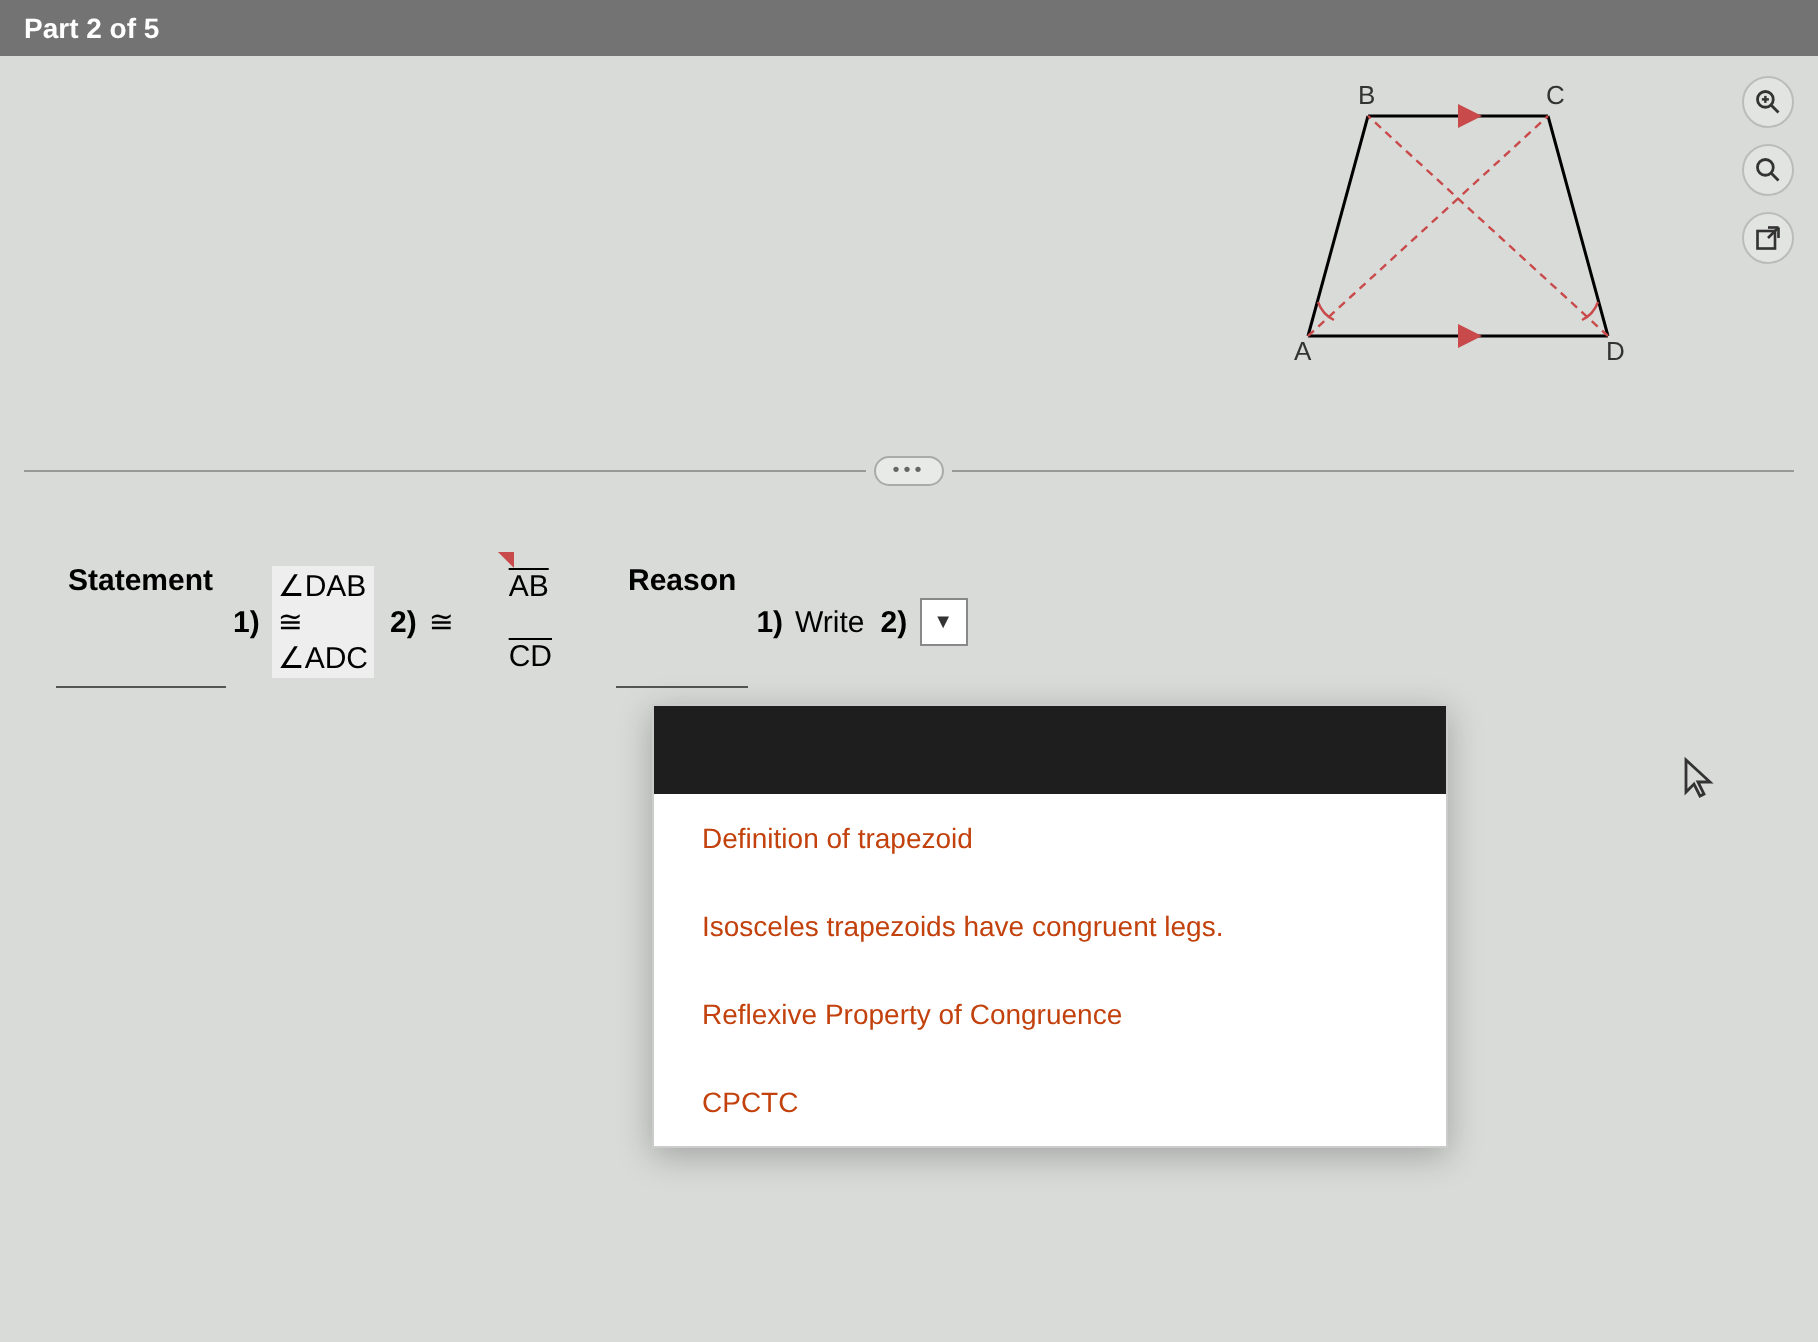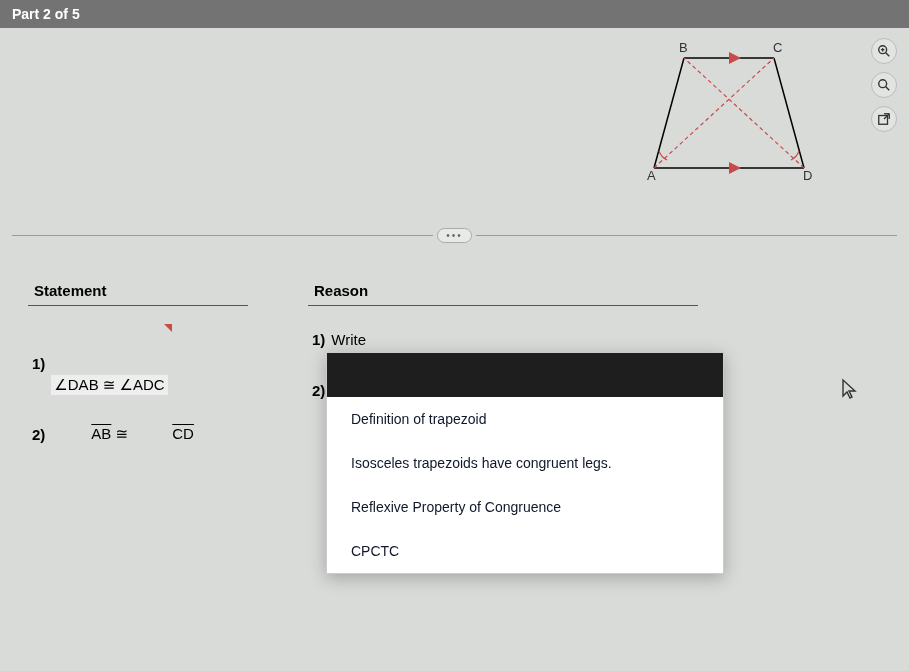--- a/index.html
+++ b/index.html
@@ -83,22 +83,21 @@
     }
     .proof-table {
       position: absolute;
       top: 250px;
       left: 28px;
       display: flex;
       gap: 60px;
     }
     .col {
       display: flex;
-      flex-direction: column;
-      gap: 20px;
+      flex-direction: row;
     }
     .col-statement {
       width: 220px;
     }
     .col-reason {
       width: 390px;
     }
     .col-header {
       font-weight: bold;
       font-size: 15px;
@@ -136,21 +135,21 @@
       top: 324px;
       left: 326px;
       width: 398px;
       background: #fff;
       box-shadow: 0 4px 16px rgba(0,0,0,0.25);
       border: 1px solid #ccc;
     }
     .dropdown-item {
       padding: 14px 24px;
       font-size: 14px;
-      color: #0f172a;
+      color: #c2410c;
       cursor: pointer;
     }
     .dropdown-item.selected {
       background: #1e1e1e;
       color: #1e1e1e;
       height: 44px;
     }
     .cursor-icon {
       position: absolute;
       top: 350px;
@@ -229,21 +228,21 @@
     <div class="divider-line"></div>
     <div class="divider-pill">•••</div>
     <div class="divider-line"></div>
   </div>
 
   <div class="proof-table">
     <div class="col col-statement">
       <div class="col-header">Statement</div>
       <div class="row" style="position:relative;">
         <span class="row-num">1)</span>
-        <span style="background:#eee;padding:1px 3px;margin-top:44px;">∠DAB ≅ ∠ADC</span>
+        <span style="background:#eee;padding:1px 3px;">∠DAB ≅ ∠ADC</span>
         <span class="hint-corner"></span>
       </div>
       <div class="row">
         <span class="row-num">2)</span>
         <span><span class="overline">AB</span> ≅ <span class="overline">CD</span></span>
       </div>
     </div>
     <div class="col col-reason">
       <div class="col-header">Reason</div>
       <div class="row">

